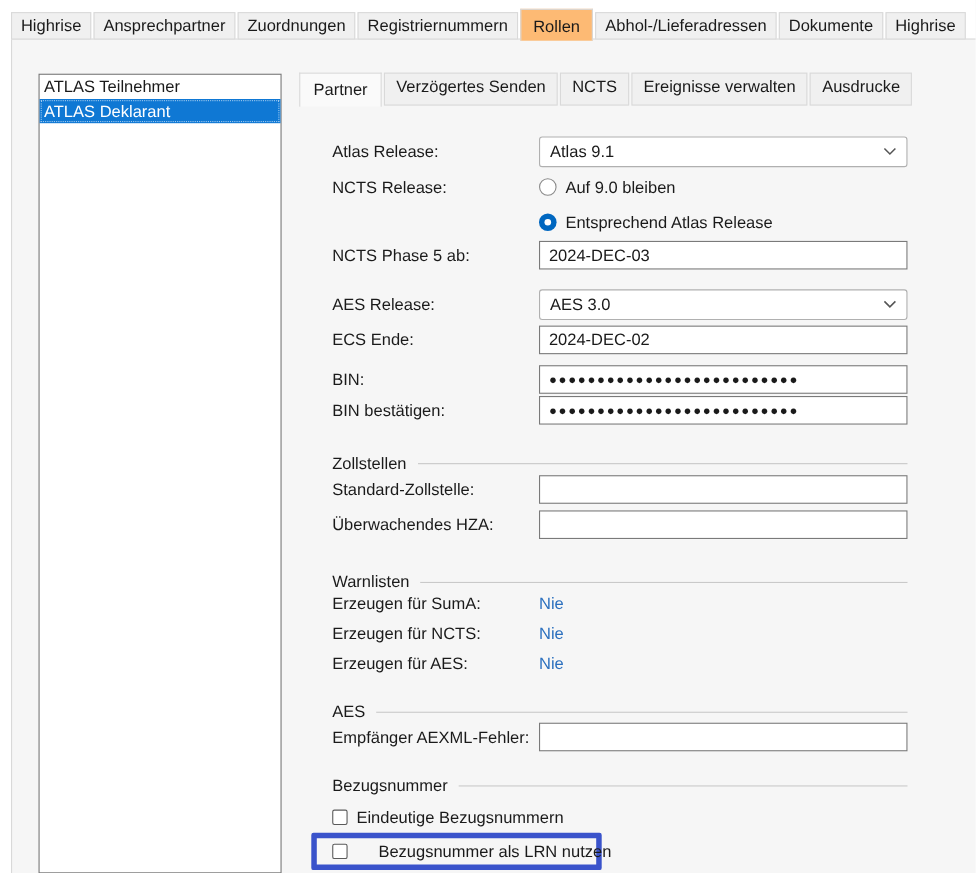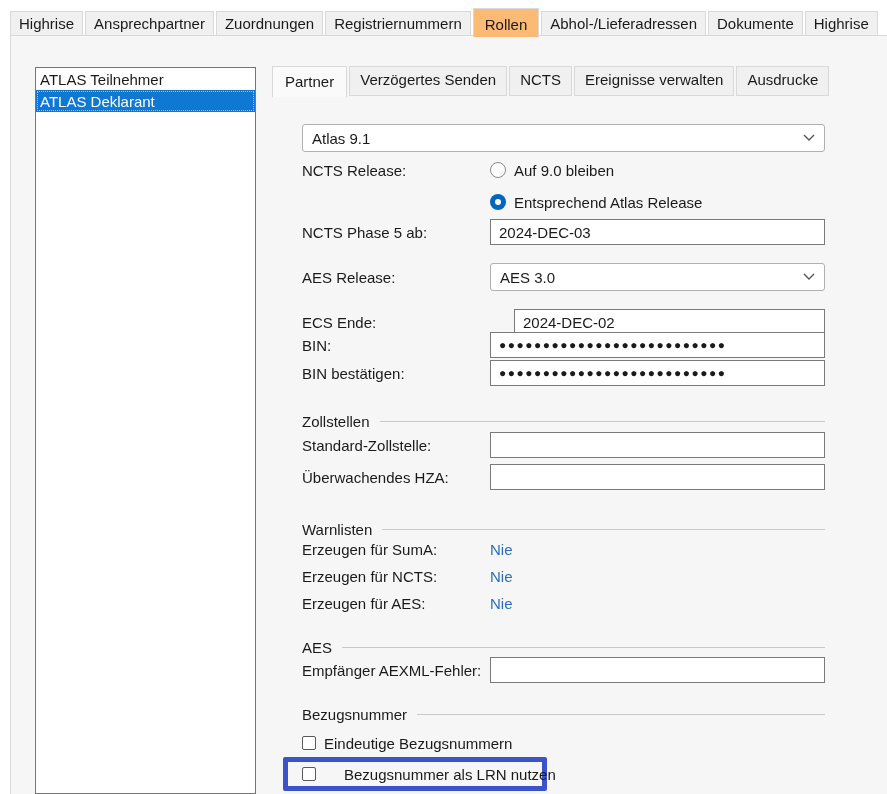--- a/index.html
+++ b/index.html
@@ -84,20 +84,21 @@
 
 <div class="inner-tabs">
   <div class="itab active">Partner</div>
   <div class="itab">Verzögertes Senden</div>
   <div class="itab">NCTS</div>
   <div class="itab">Ereignisse verwalten</div>
   <div class="itab">Ausdrucke</div>
 </div>
 
 <div class="frow" style="top:124px;height:28px;">
+  <div class="flabel">Atlas Release:</div>
   <div class="fcontrol">
     <div class="combo">
       <span>Atlas 9.1</span>
       <span class="chev">
         <svg width="12" height="8" viewBox="0 0 12 8">
             <path d="M1 1 L6 6 L11 1" stroke="#555" stroke-width="1.4" fill="none"></path>
           </svg>
       </span>
     </div>
   </div>
@@ -132,21 +133,21 @@
       <span>AES 3.0</span>
       <span class="chev">
         <svg width="12" height="8" viewBox="0 0 12 8">
             <path d="M1 1 L6 6 L11 1" stroke="#555" stroke-width="1.4" fill="none"></path>
           </svg>
       </span>
     </div>
   </div>
 </div>
 
-<div class="frow" style="top:309px;height:26px;gap:24px;">
+<div class="frow" style="top:296px;height:26px;">
   <div class="flabel">ECS Ende:</div>
   <div class="fcontrol">
     <input class="tinput" value="2024-DEC-02" style="">
   </div>
 </div>
 
 <div class="frow" style="top:332px;height:26px;align-items:center;">
   <div class="flabel">BIN:</div>
   <div class="fcontrol">
     <input class="tinput pw" value="●●●●●●●●●●●●●●●●●●●●●●●●●●" style="">

